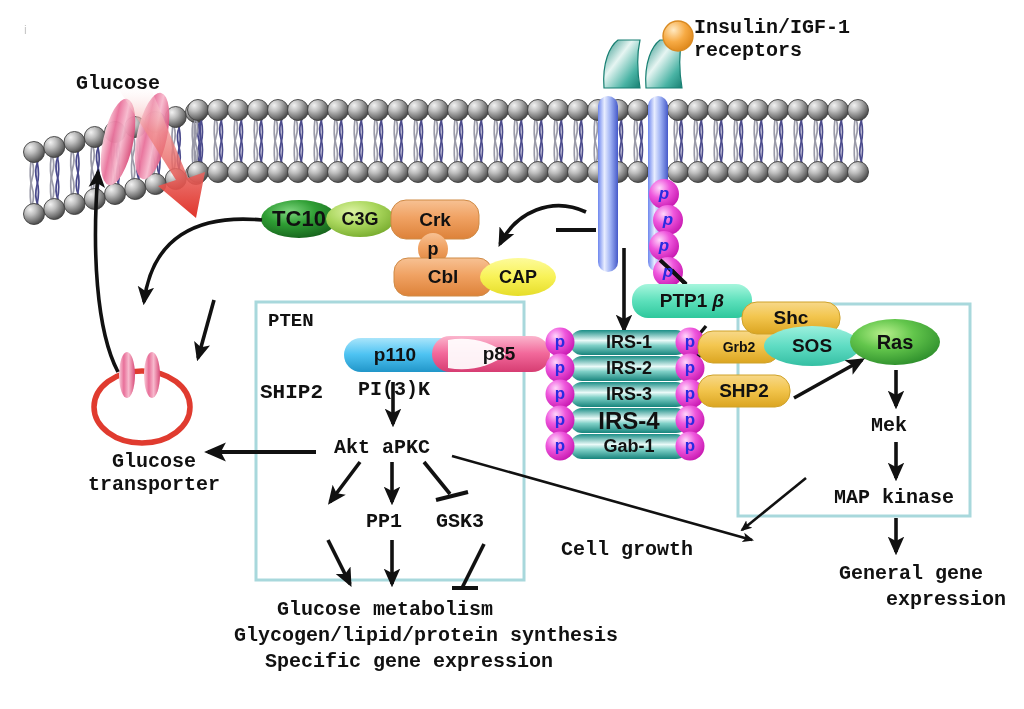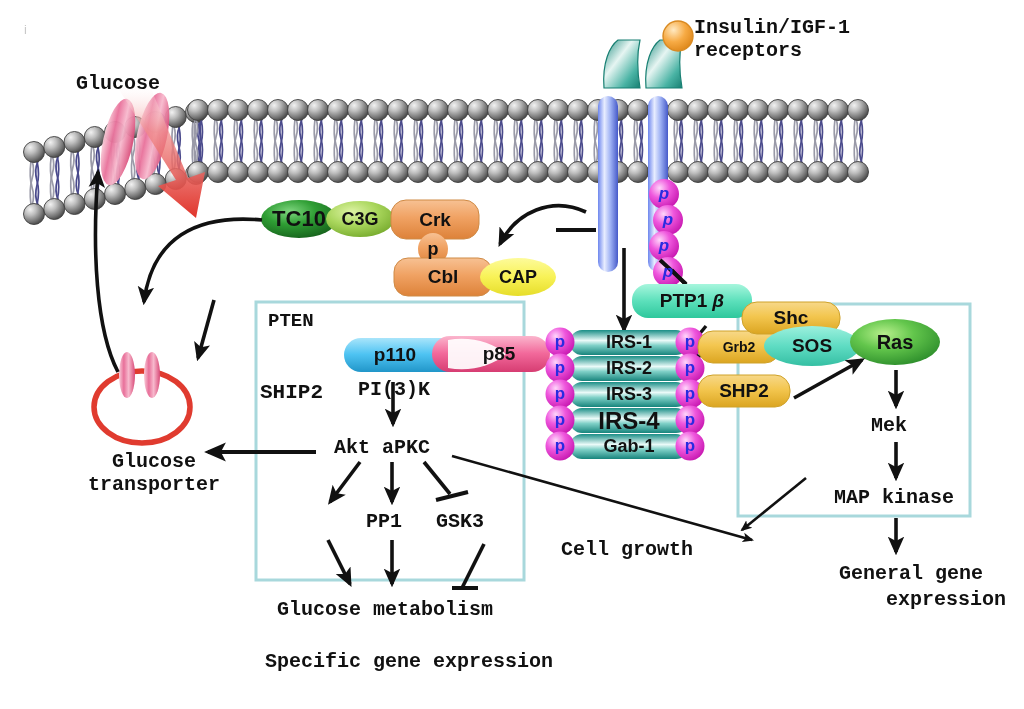--- a/index.html
+++ b/index.html
@@ -536,20 +536,21 @@
   <div class="lbl" style="left:268px;top:310px;font-size:19px;">PTEN</div>
   <div class="lbl" style="left:260px;top:334px;font-size:21px;margin-top:47px;">SHIP2</div>
 
   <div class="lbl" style="left:358px;top:378px;font-size:20px;">PI(3)K</div>
   <div class="lbl" style="left:334px;top:436px;font-size:20px;">Akt aPKC</div>
 
   <div class="lbl" style="left:366px;top:510px;font-size:20px;">PP1</div>
   <div class="lbl" style="left:436px;top:510px;font-size:20px;">GSK3</div>
 
   <div class="lbl" style="left:277px;top:598px;font-size:20px;">Glucose metabolism</div>
+  <div class="lbl" style="left:234px;top:624px;font-size:20px;">Glycogen/lipid/protein synthesis</div>
   <div class="lbl" style="left:265px;top:650px;font-size:20px;">Specific gene expression</div>
 
   <div class="lbl" style="left:561px;top:538px;font-size:20px;">Cell growth</div>
 
   <div class="lbl" style="left:871px;top:414px;font-size:20px;">Mek</div>
   <div class="lbl" style="left:834px;top:486px;font-size:20px;">MAP kinase</div>
   <div class="lbl" style="left:839px;top:562px;font-size:20px;">General gene</div>
   <div class="lbl" style="left:846px;top:588px;font-size:20px;margin-left:40px;">expression</div>
 
   <div class="node-txt" style="left:265px;top:206px;width:68px;height:26px;font-size:22px;">TC10</div>

